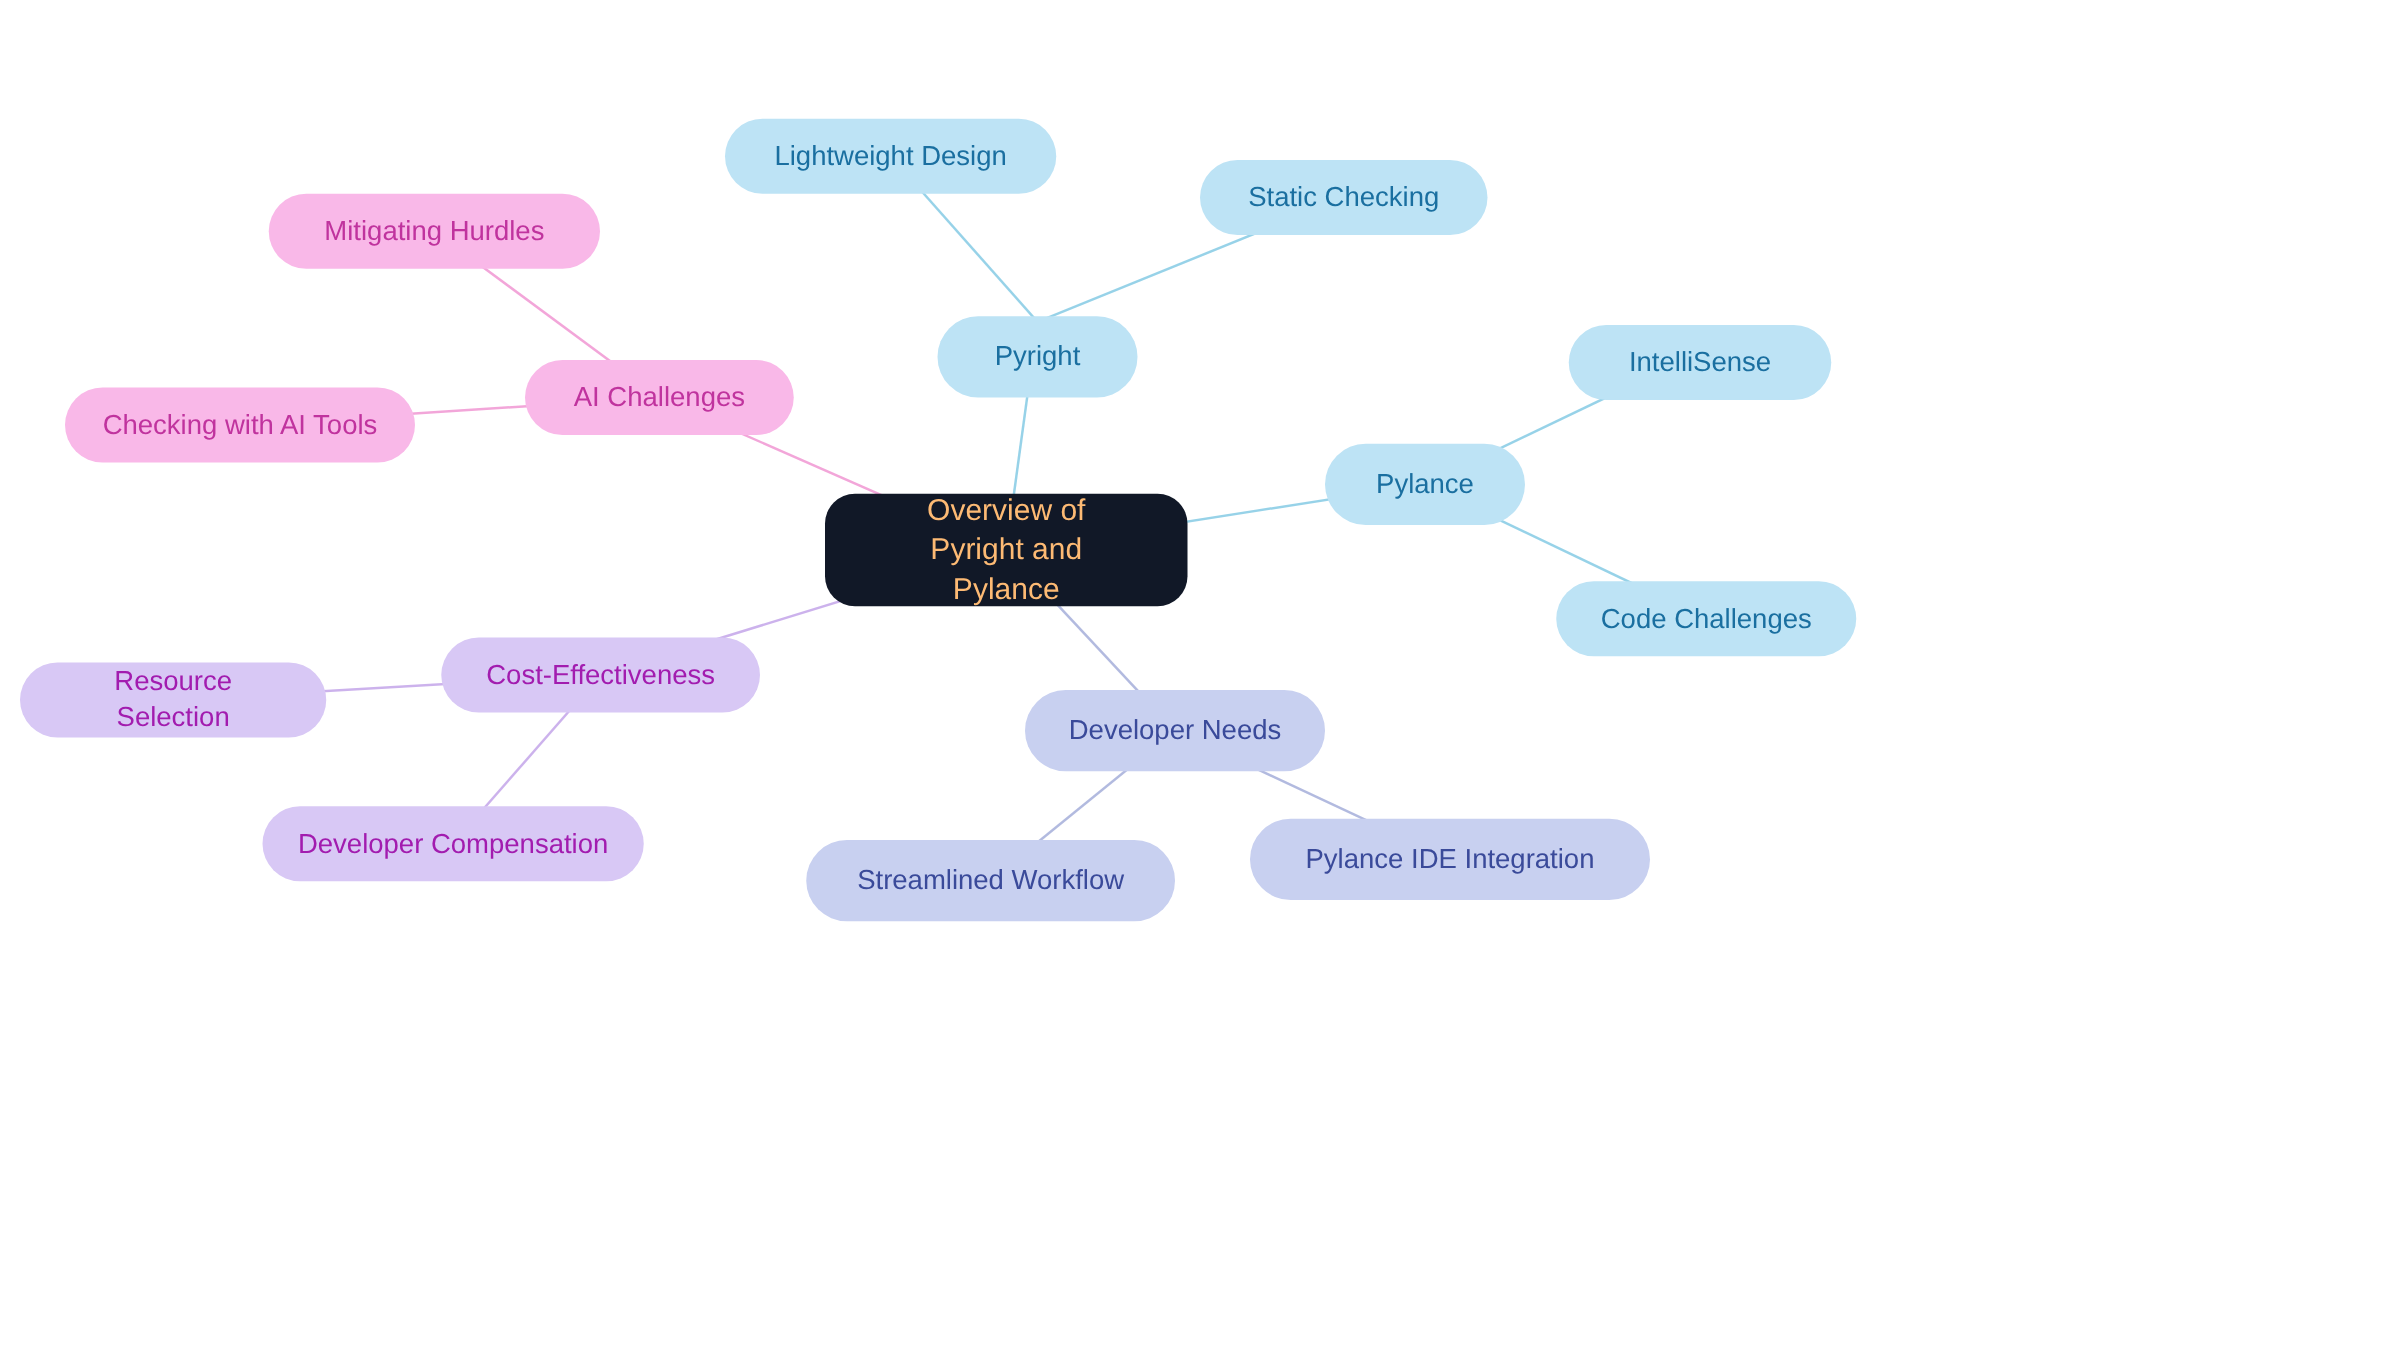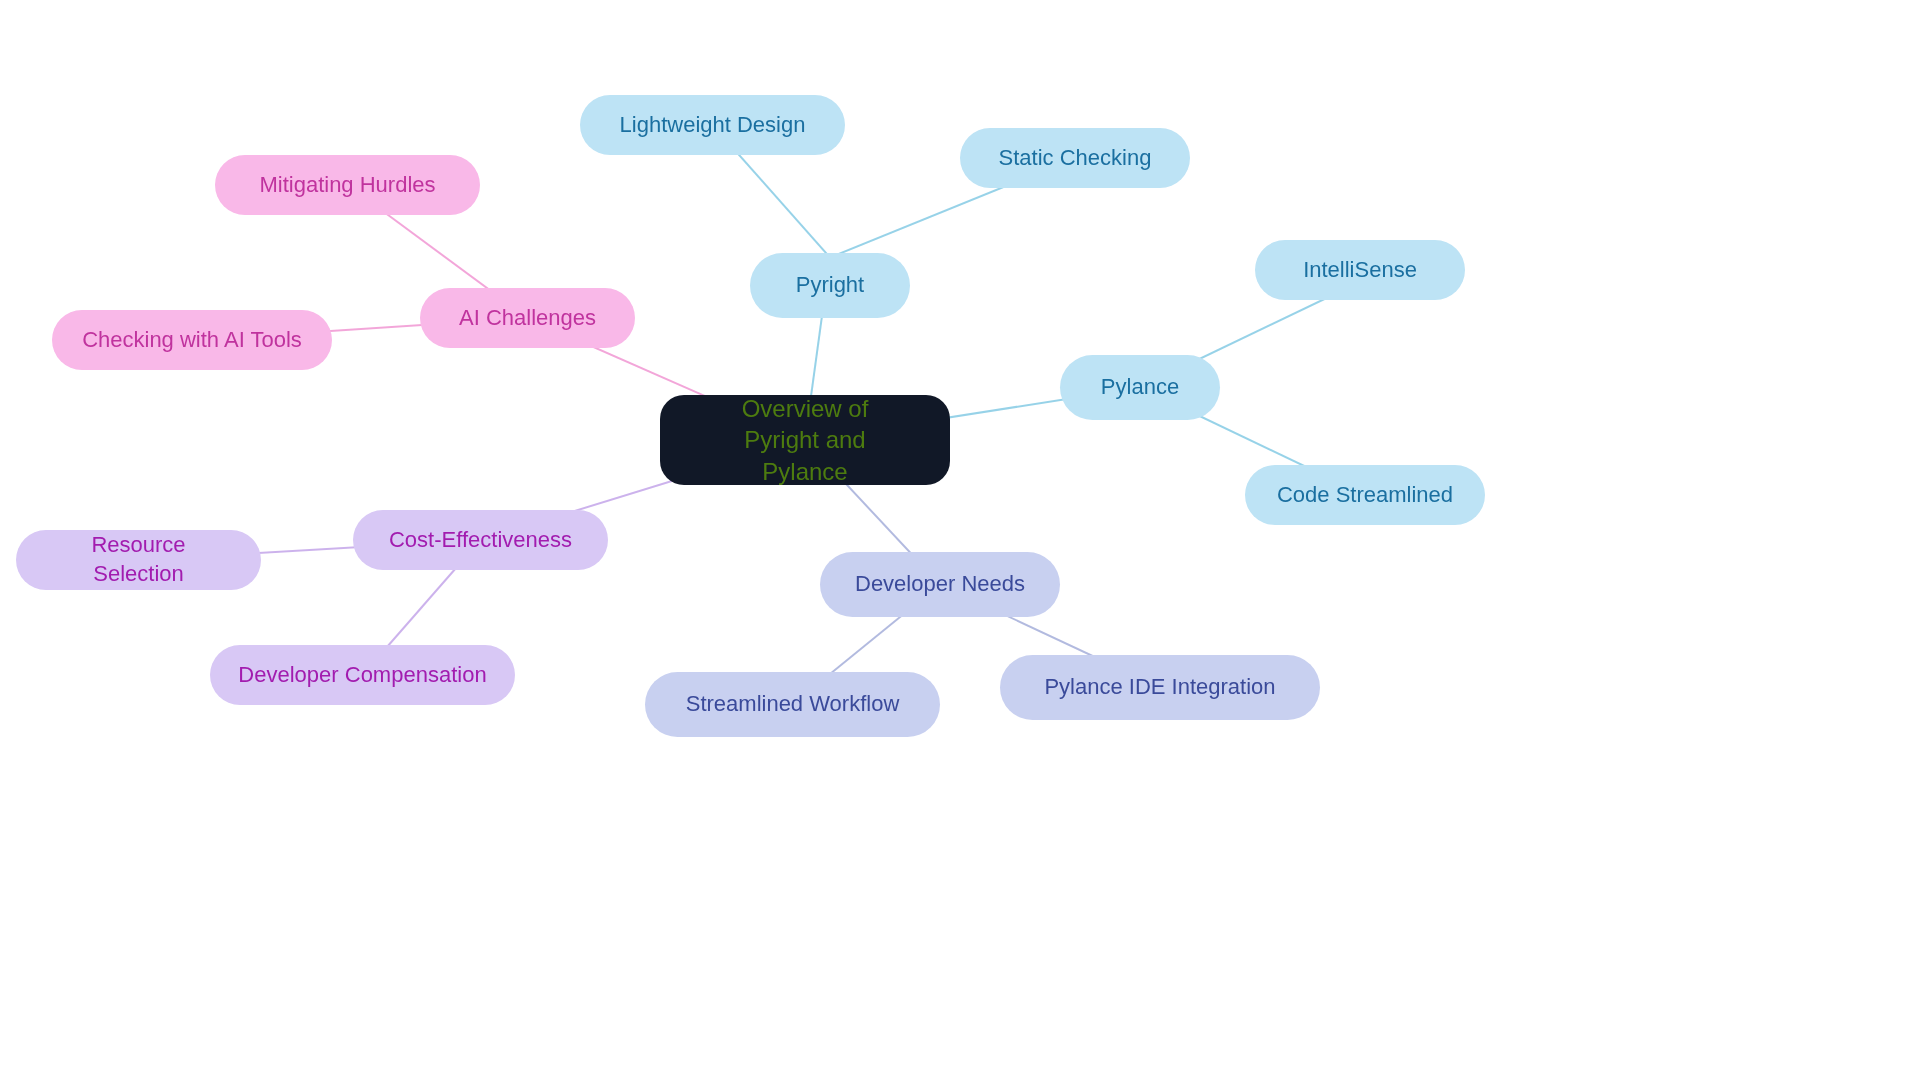--- a/index.html
+++ b/index.html
@@ -27,21 +27,21 @@
       border-radius: 50px;
       padding: 4px 28px;
       font-size: 22px;
       font-weight: 400;
       cursor: default;
       white-space: normal;
       line-height: 1.3;
     }
     .node-center {
       background: #111827;
-      color: #4d7c0f;
+      color: #fdba74;
       font-size: 24px;
       font-weight: 500;
       border-radius: 24px;
       padding: 28px 48px;
       width: 290px;
       text-align: center;
     }
     .node-blue {
       background: #bde3f5;
       color: #1a6fa0;
@@ -97,26 +97,26 @@
 </div>
 
 <div class="node node-blue" style="left:580px; top:95px; width:265px; height:60px;">
   <span>Lightweight Design</span>
 </div>
 
 <div class="node node-blue" style="left:960px; top:128px; width:230px; height:60px;">
   <span>Static Checking</span>
 </div>
 
-<div class="node node-blue" style="left:1255px; top:240px; width:210px; height:60px;">
+<div class="node node-blue" style="left:1255px; top:260px; width:210px; height:60px;">
   <span>IntelliSense</span>
 </div>
 
 <div class="node node-blue" style="left:1245px; top:465px; width:240px; height:60px;">
-  <span>Code Streamlined</span>
+  <span>Code Challenges</span>
 </div>
 
 <div class="node node-pink" style="left:420px; top:288px; width:215px; height:60px;">
   <span>AI Challenges</span>
 </div>
 
 <div class="node node-pink" style="left:215px; top:155px; width:265px; height:60px;">
   <span>Mitigating Hurdles</span>
 </div>
 

